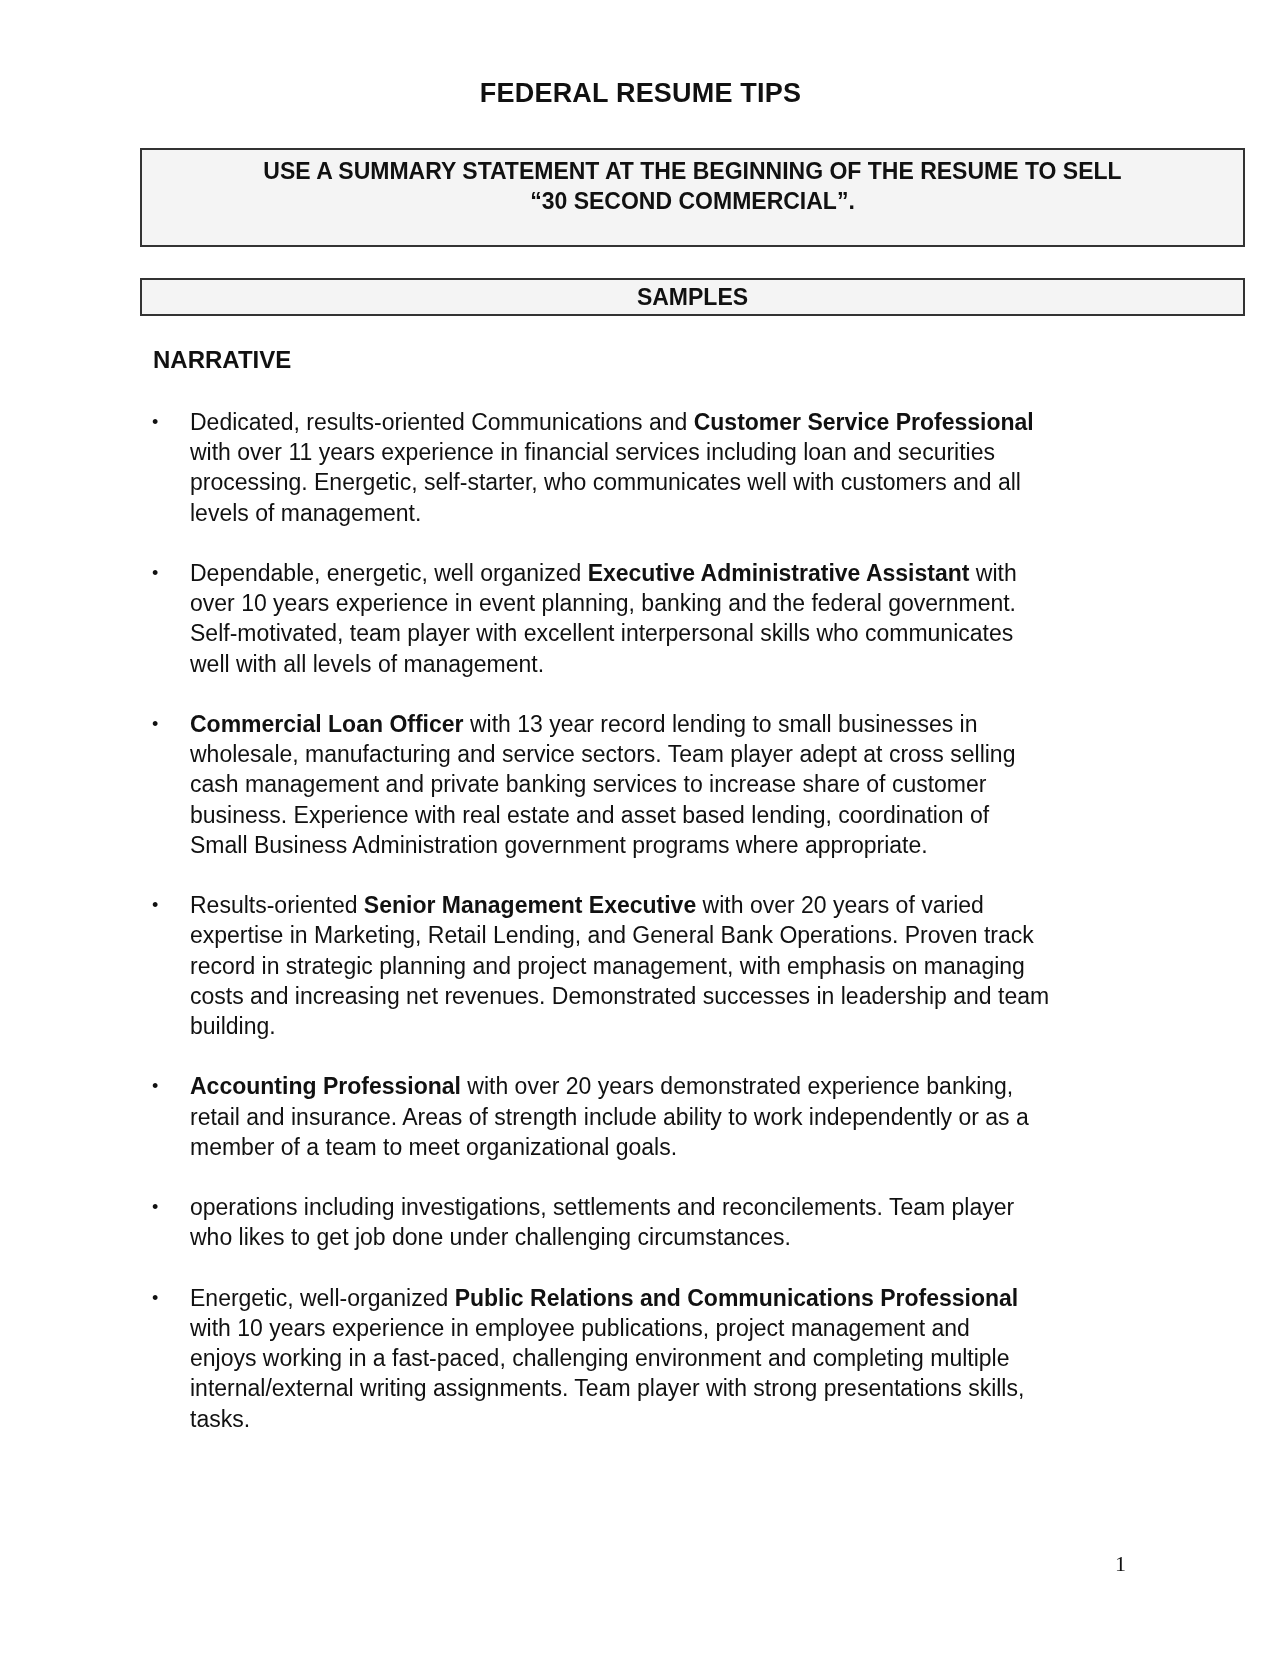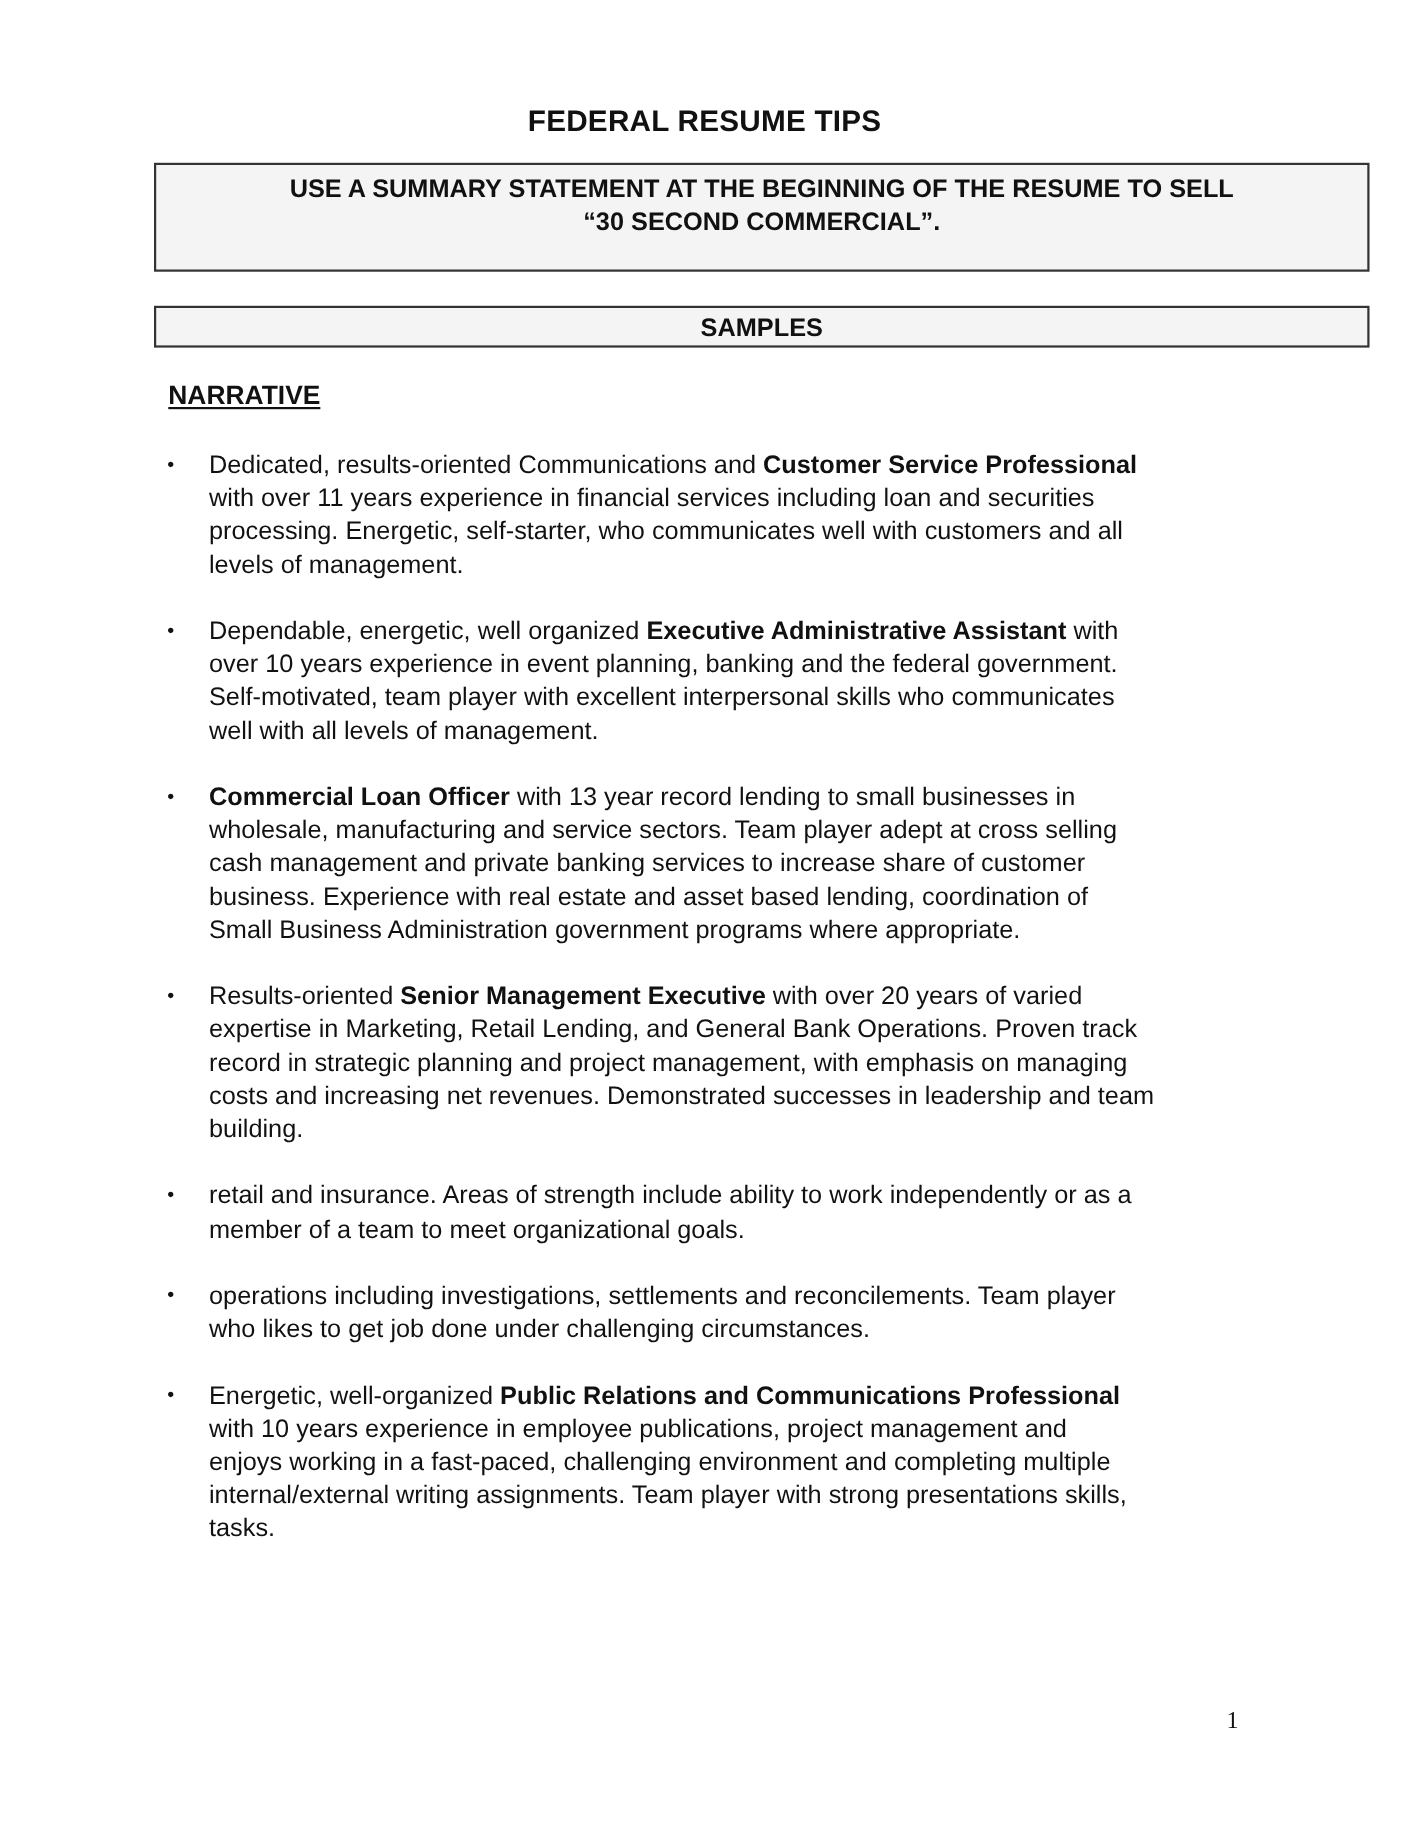--- a/index.html
+++ b/index.html
@@ -1,25 +1,25 @@
 <!DOCTYPE html>
 <html><head>
 <meta charset="utf-8">
 <style>
   html, body { margin: 0; padding: 0; background: #ffffff; }
   body { width: 1281px; height: 1656px; position: relative; overflow: hidden;
          font-family: "Liberation Sans", sans-serif; color: #111; }
   .title { position: absolute; top: 78px; left: 0; width: 1281px; text-align: center;
-           font-size: 27px; font-weight: bold; letter-spacing: 0.2px; margin-top: 17px; }
+           font-size: 27px; font-weight: bold; letter-spacing: 0.2px; }
   .box { position: absolute; left: 140px; width: 1105px; border: 2px solid #333;
          background: #f4f4f4; text-align: center; font-weight: bold; box-sizing: border-box; }
   .summary-box { top: 148px; height: 99px; padding-top: 6px; font-size: 23px; line-height: 30px; }
   .samples-box { top: 278px; height: 38px; font-size: 23px; line-height: 34px; }
   .section-heading { position: absolute; top: 346px; left: 153px; font-size: 24px;
-                     font-weight: bold; text-decoration: underline; text-decoration-thickness: 2px;
+                     font-weight: bold; text-decoration-thickness: 2px;
                      text-underline-offset: 3px; }
   .list { position: absolute; top: 407px; left: 152px; width: 990px; margin: 0; padding: 0; list-style: none; }
   .item { position: relative; padding-left: 38px; font-size: 23px; line-height: 30.2px; margin-bottom: 30.2px; }
   .item .bullet { position: absolute; left: 0; top: 0; font-size: 18px; }
   .item b { font-weight: bold; }
   .line { display: block; white-space: nowrap; }
   .page-number { position: absolute; top: 1551px; left: 1115px; font-family: "Liberation Serif", serif;
                  font-size: 22px; }
 </style>
 </head>
@@ -64,20 +64,21 @@
     <li class="item">
       <span class="bullet">•</span>
       <span class="line"><span>Results-oriented </span><b>Senior Management Executive</b><span> with over 20 years of varied</span></span>
       <span class="line"><span>expertise in Marketing, Retail Lending, and General Bank Operations.  Proven track</span></span>
       <span class="line"><span>record in strategic planning and project management, with emphasis on managing</span></span>
       <span class="line"><span>costs and increasing net revenues.  Demonstrated successes in leadership and team</span></span>
       <span class="line"><span>building.</span></span>
     </li>
     <li class="item">
       <span class="bullet">•</span>
+      <span class="line"><b>Accounting Professional</b><span> with over 20 years demonstrated experience banking,</span></span>
       <span class="line"><span>retail and insurance.  Areas of strength include ability to work independently or as a</span></span>
       <span class="line"><span>member of a team to meet organizational goals.</span></span>
     </li>
     <li class="item">
       <span class="bullet">•</span>
       <span class="line"><span>operations including investigations, settlements and reconcilements.  Team player</span></span>
       <span class="line"><span>who likes to get job done under challenging circumstances.</span></span>
     </li>
     <li class="item">
       <span class="bullet">•</span>

